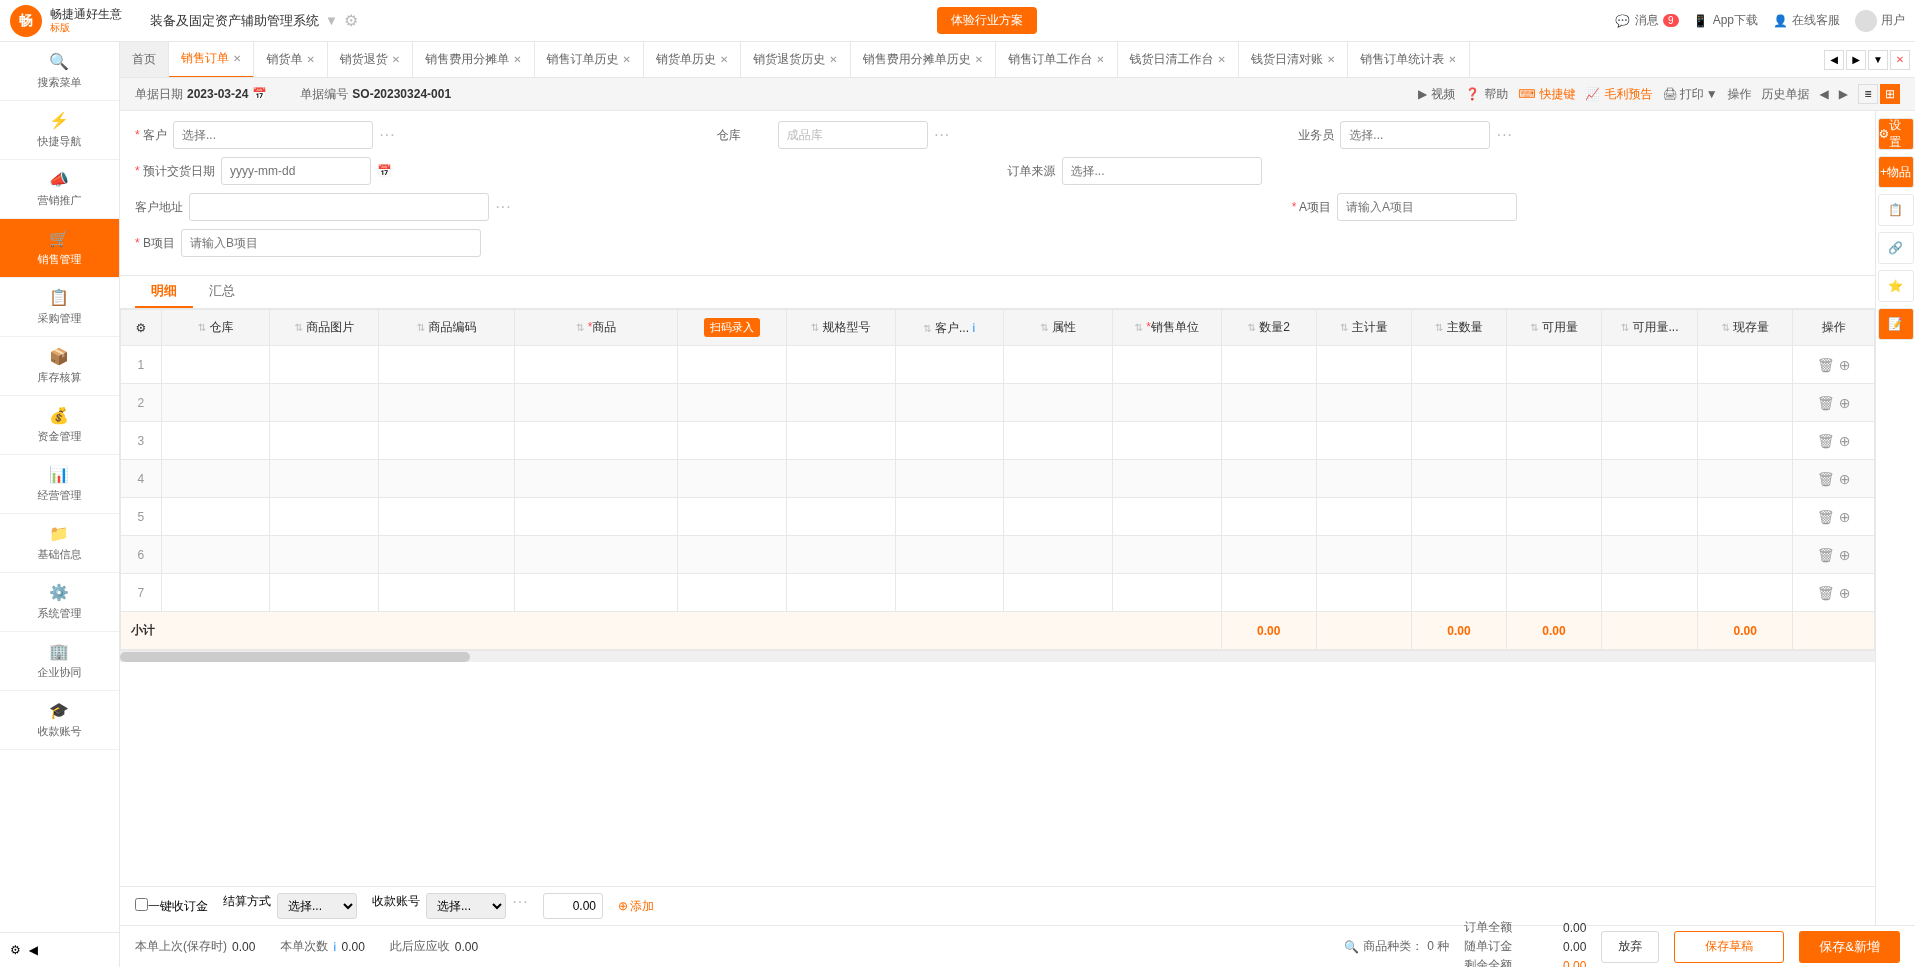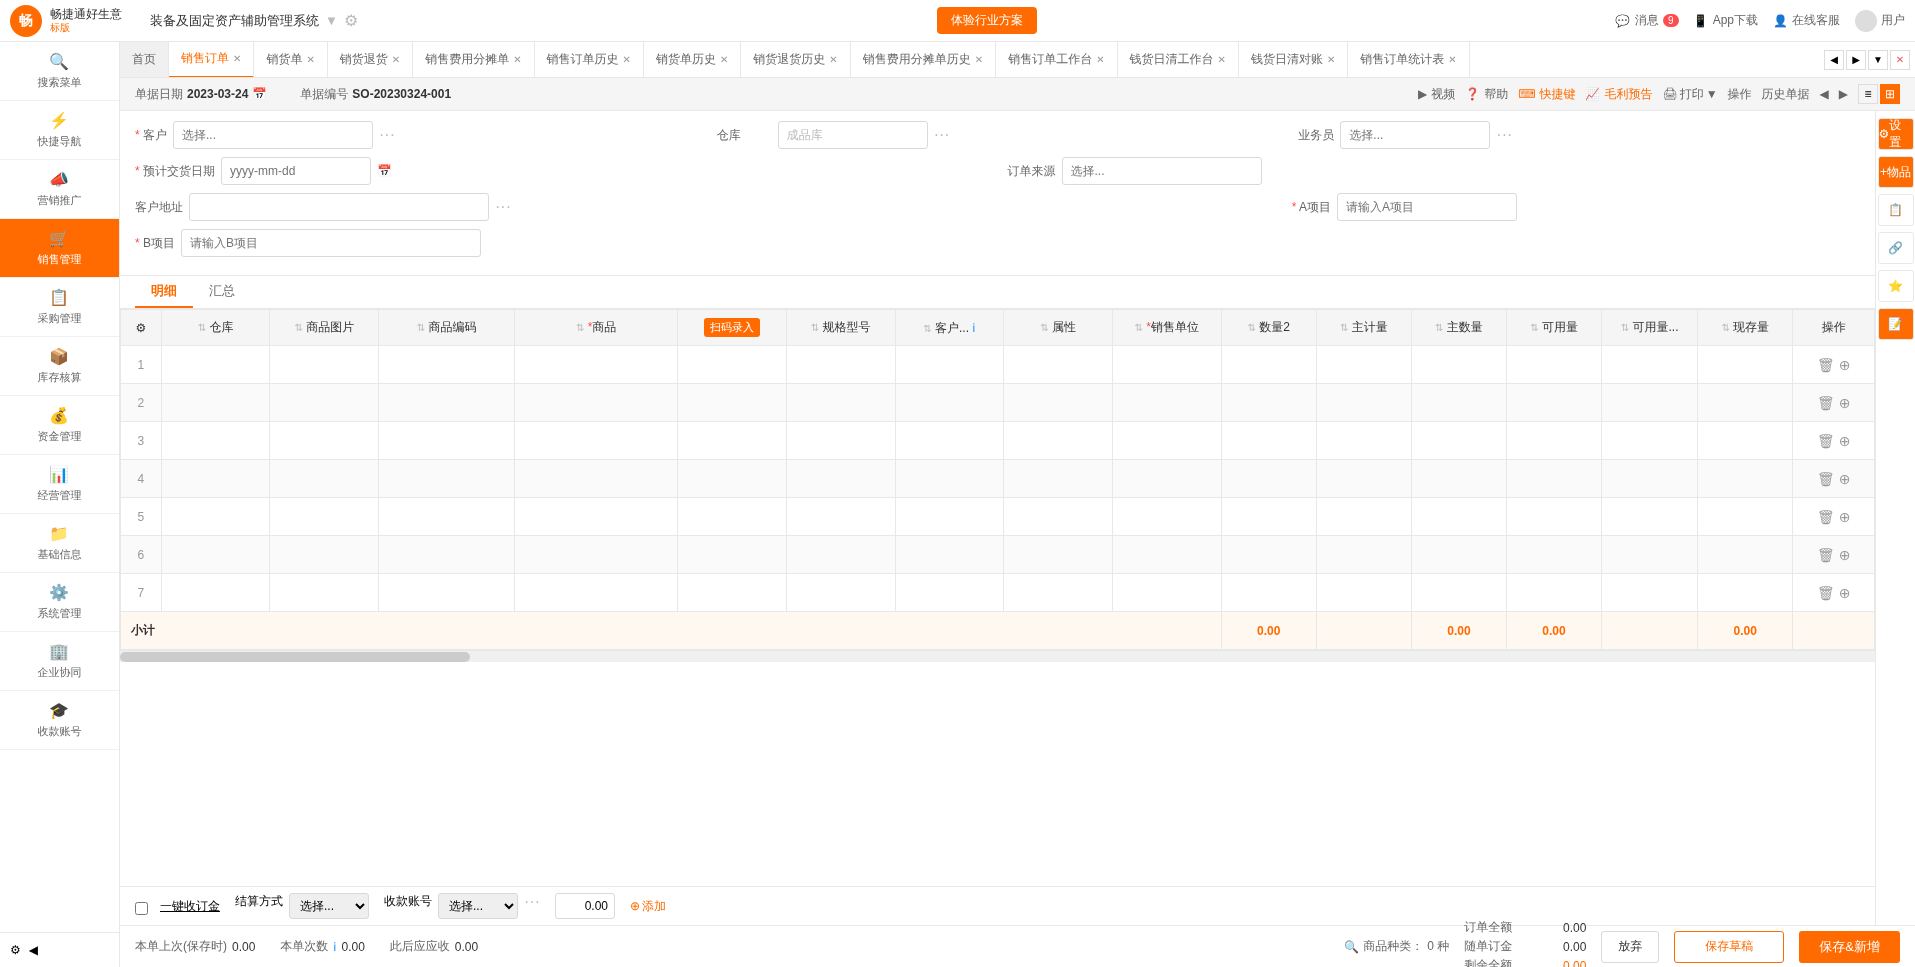--- a/index.html
+++ b/index.html
@@ -365,21 +365,21 @@
     
     
     .bottom-area {
       border-top: 1px solid #e8e8e8;
       padding: 6px 15px;
       display: flex;
       align-items: center;
       gap: 15px;
       background: #fff;
     }
-    .checkbox-item { display: flex; align-items: flex-end; gap: 12px; cursor: pointer; text-decoration: underline; }
+    .checkbox-item { display: flex; align-items: flex-start; gap: 0; cursor: pointer; }
     .bottom-field { display: flex; align-items: flex-start; gap: 6px; }
     .bottom-select { height: 26px; border: 1px solid #d9d9d9; border-radius: 3px; padding: 0 6px; min-width: 80px; }
     .add-btn { color: #ff6b00; cursor: pointer; display: flex; align-items: center; gap: 2px; }
     .amount-input { width: 60px; height: 26px; border: 1px solid #d9d9d9; border-radius: 3px; padding: 0 6px; text-align: right; }
     
     
     .footer {
       height: 42px;
       background: #fff;
       border-top: 1px solid #e8e8e8;

